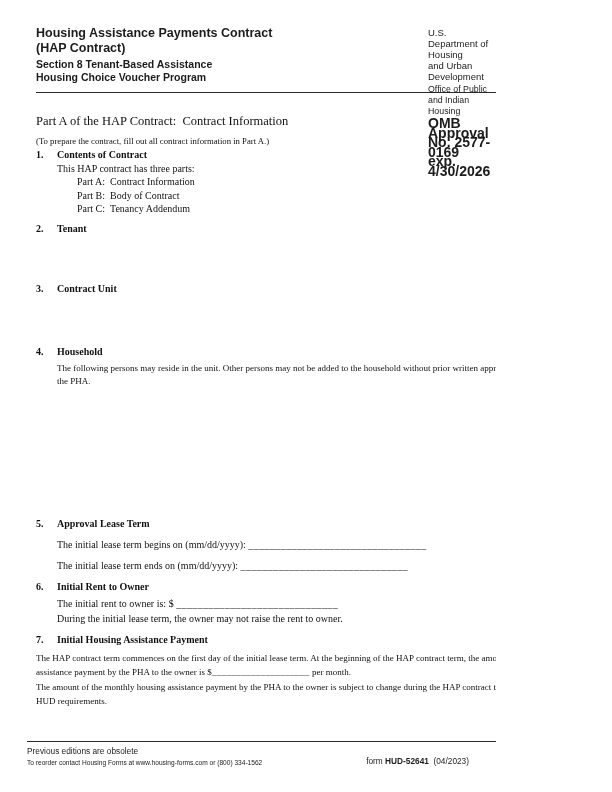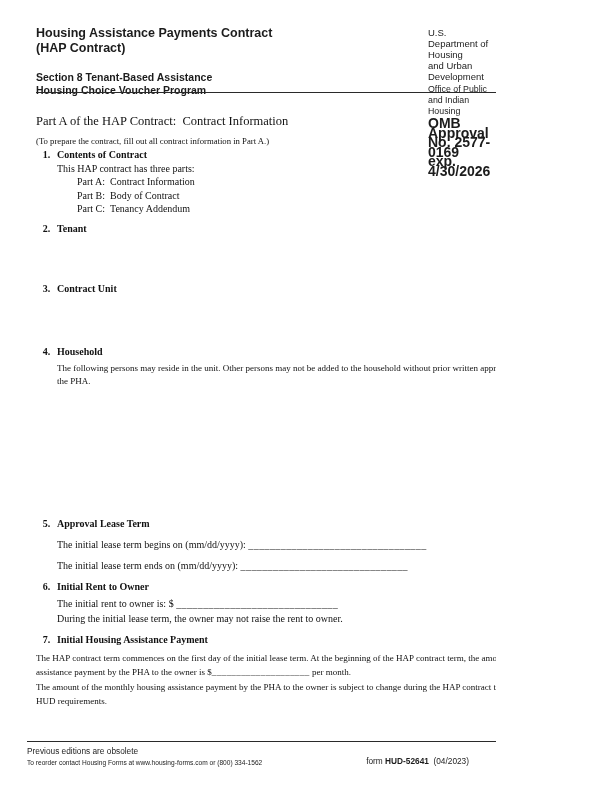--- a/index.html
+++ b/index.html
@@ -19,21 +19,21 @@
   
   .hdr-left {
     position: absolute;
     left: 36px;
     top: 26px;
     font-family: "Liberation Sans", sans-serif;
     font-weight: bold;
     color: #1c1c1c;
   }
   .hdr-title-line { font-size: 12.5px; line-height: 14.5px; }
-  .hdr-sub { margin-top: 16px; }
+  .hdr-sub { margin-top: 3px; }
   .hdr-sub-line { font-size: 10.5px; line-height: 12.5px; }
   .hdr-right {
     position: absolute;
     left: 428px;
     top: 27px;
     font-family: "Liberation Sans", sans-serif;
     color: #1c1c1c;
   }
   .agency-line { font-size: 9.5px; line-height: 11px; font-weight: normal; }
   .office-line { font-size: 8.8px; line-height: 11px; font-weight: normal; margin-top: 2px; }
@@ -58,21 +58,20 @@
     position: absolute;
     left: 36px;
     top: 136px;
     font-size: 8.7px;
   }
   .sec {
     position: absolute;
     left: 36px;
     font-size: 10px;
     font-weight: bold;
-    text-align: center;
   }
   .sec .num {
     display: inline-block;
     width: 21px;
     font-weight: bold;
   }
   .sub {
     position: absolute;
     left: 57px;
     font-size: 10px;

